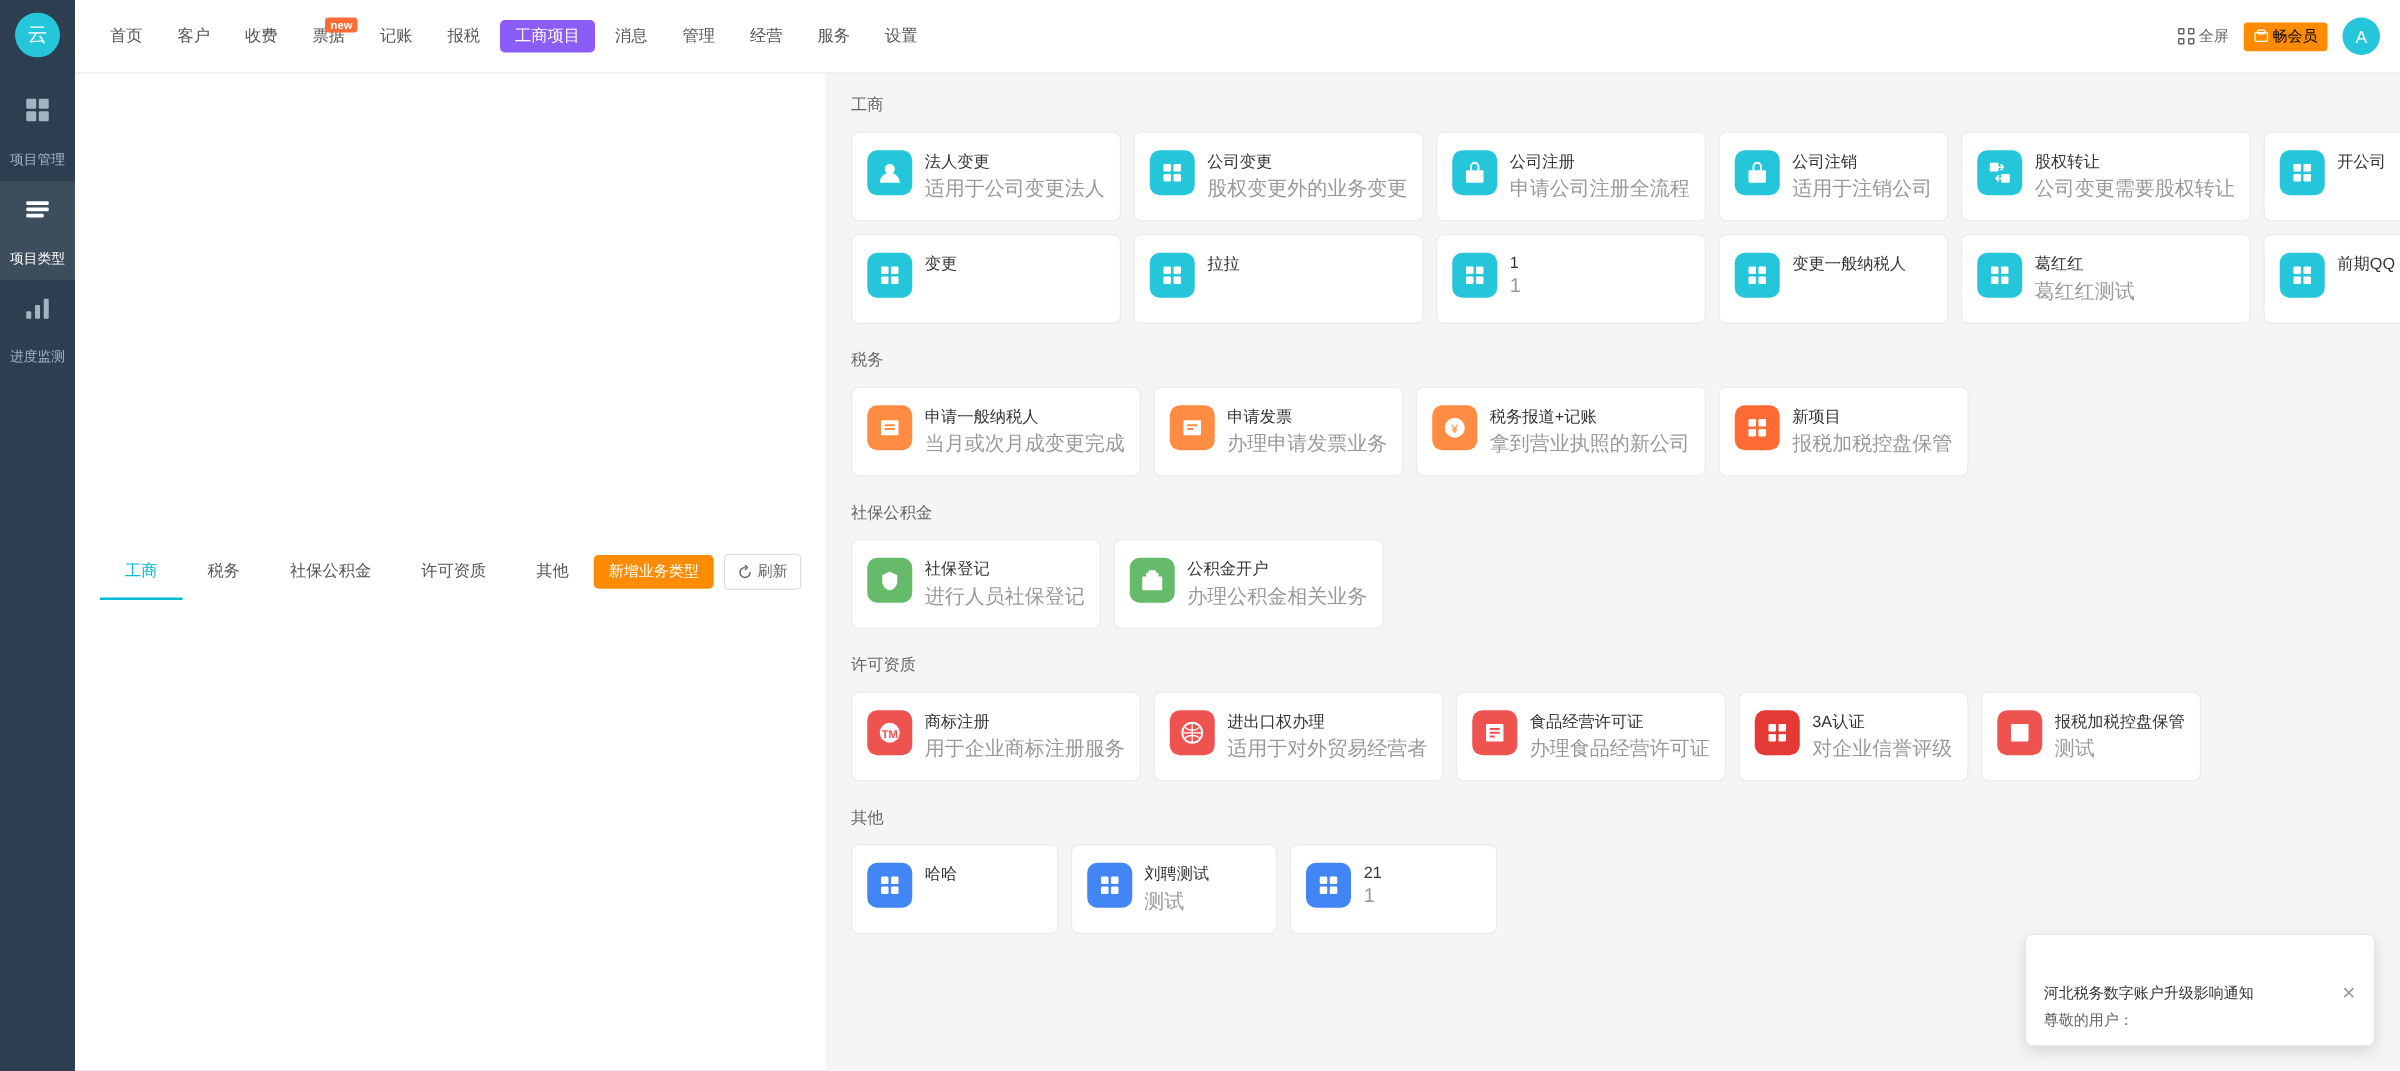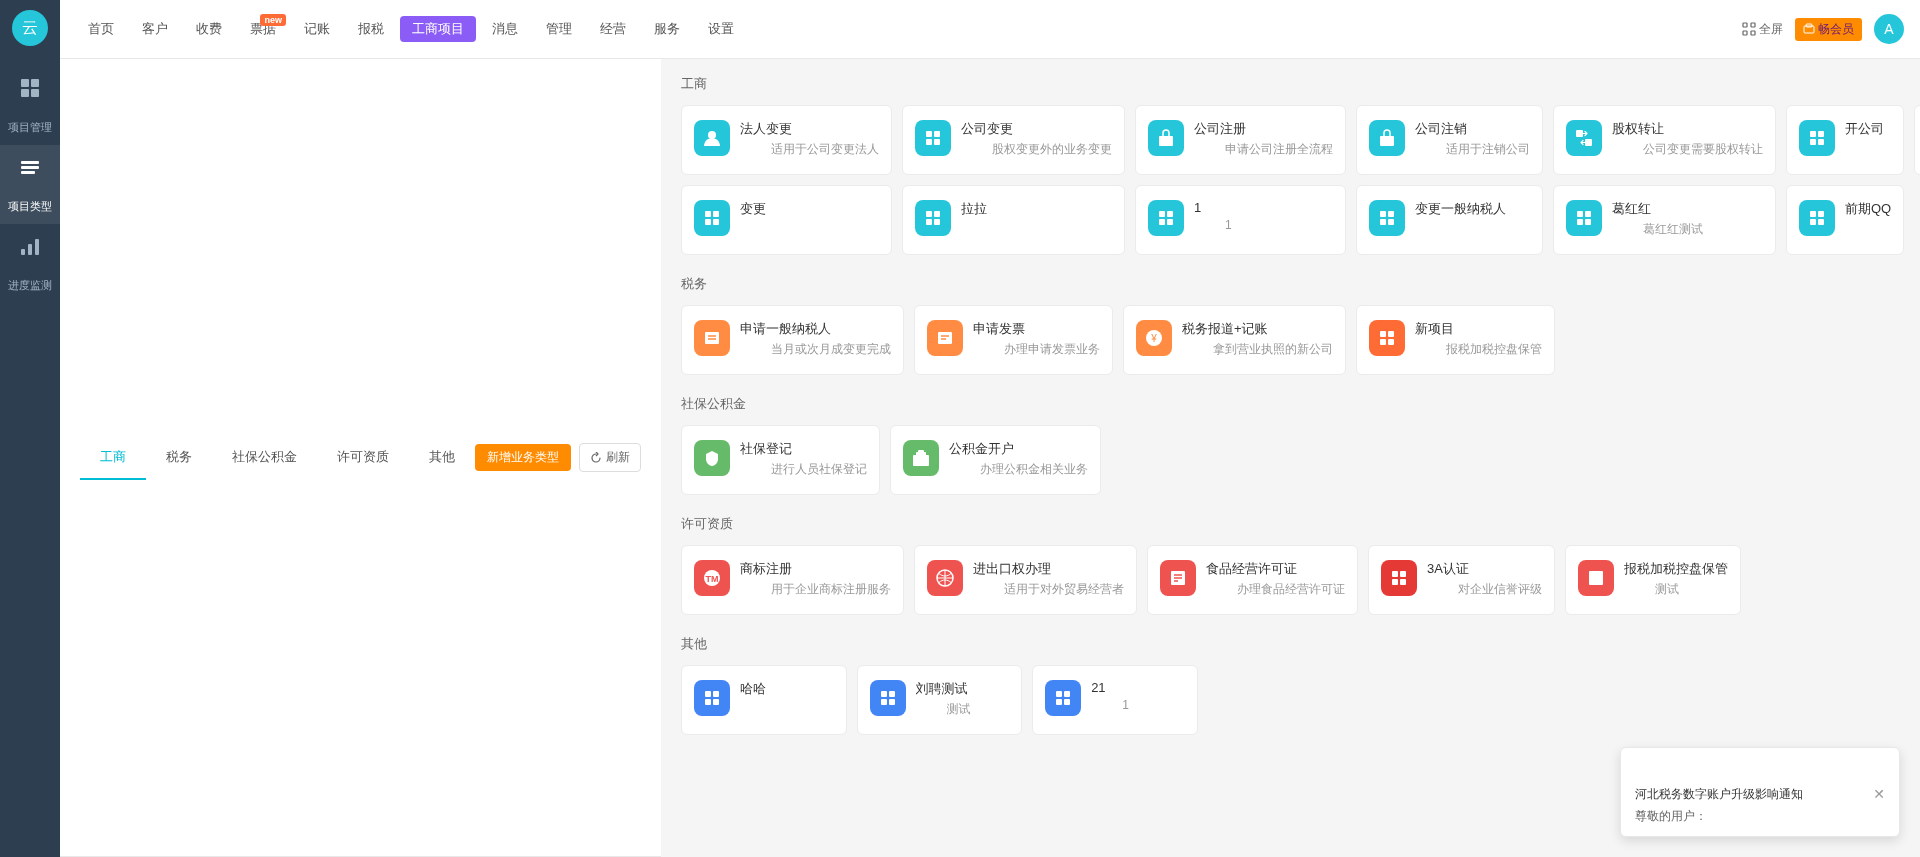--- a/index.html
+++ b/index.html
@@ -38,21 +38,21 @@
 
     
     .section-title { font-size: 13px; color: #666; margin-bottom: 12px; font-weight: 500; }
 
     
     .cards-grid { display: grid; grid-template-columns: repeat(7, 1fr); gap: 10px; margin-bottom: 20px; }
     .card { background: #fff; border-radius: 6px; padding: 14px 12px; display: flex; align-items: flex-start; gap: 10px; cursor: pointer; border: 1px solid #ebebeb; min-height: 70px; }
     .card-icon { width: 36px; height: 36px; border-radius: 8px; display: flex; align-items: center; justify-content: center; flex-shrink: 0; font-size: 18px; color: #fff; }
     .card-info { flex: 1; min-width: 0; }
     .card-title { font-size: 13px; color: #333; font-weight: 500; margin-bottom: 3px; white-space: nowrap; overflow: hidden; text-overflow: ellipsis; }
-    .card-desc { font-size: 12px; color: #999; white-space: nowrap; overflow: hidden; text-overflow: ellipsis; margin-left: 31px; }
+    .card-desc { font-size: 16px; color: #999; white-space: nowrap; overflow: hidden; text-overflow: ellipsis; }
 
     
     .icon-teal { background: #26c6da; }
     .icon-orange { background: #ff8c42; }
     .icon-orange2 { background: #ff6b35; }
     .icon-blue { background: #4285f4; }
     .icon-green2 { background: #66bb6a; }
     .icon-red { background: #ef5350; }
     .icon-red2 { background: #e53935; }
 
@@ -128,21 +128,21 @@
     <div class="topnav-right">
       <div class="btn">
         <svg width="14" height="14" viewBox="0 0 14 14" fill="none">
           <rect x="1" y="1" width="4" height="4" rx="0.5" stroke="#666" stroke-width="1.2" fill="none"></rect>
           <rect x="9" y="1" width="4" height="4" rx="0.5" stroke="#666" stroke-width="1.2" fill="none"></rect>
           <rect x="1" y="9" width="4" height="4" rx="0.5" stroke="#666" stroke-width="1.2" fill="none"></rect>
           <rect x="9" y="9" width="4" height="4" rx="0.5" stroke="#666" stroke-width="1.2" fill="none"></rect>
         </svg>
         <span>全屏</span>
       </div>
-      <div class="btn" style="background:#ff8c00;color:#701a75;padding:3px 8px;border-radius:3px;font-size:12px;">
+      <div class="btn" style="background:#ff8c00;color:#000000;padding:3px 8px;border-radius:3px;font-size:12px;">
         <svg width="12" height="12" viewBox="0 0 12 12" fill="none">
           <rect x="1" y="3" width="10" height="7" rx="1" stroke="#fff" stroke-width="1" fill="none"></rect>
           <rect x="3" y="1" width="6" height="3" rx="1" stroke="#fff" stroke-width="1" fill="none"></rect>
         </svg>
         <span>畅会员</span>
       </div>
       <div class="avatar">A</div>
     </div>
   </div>
 

